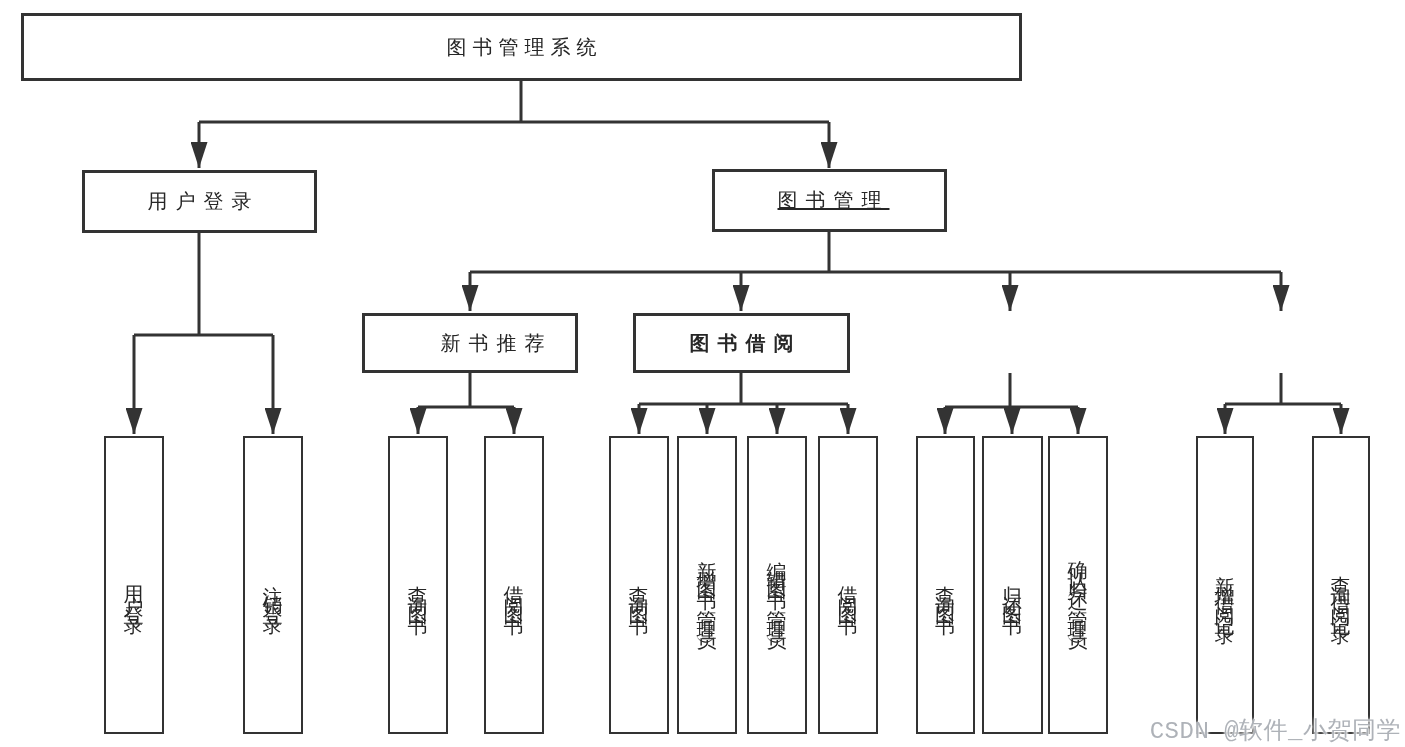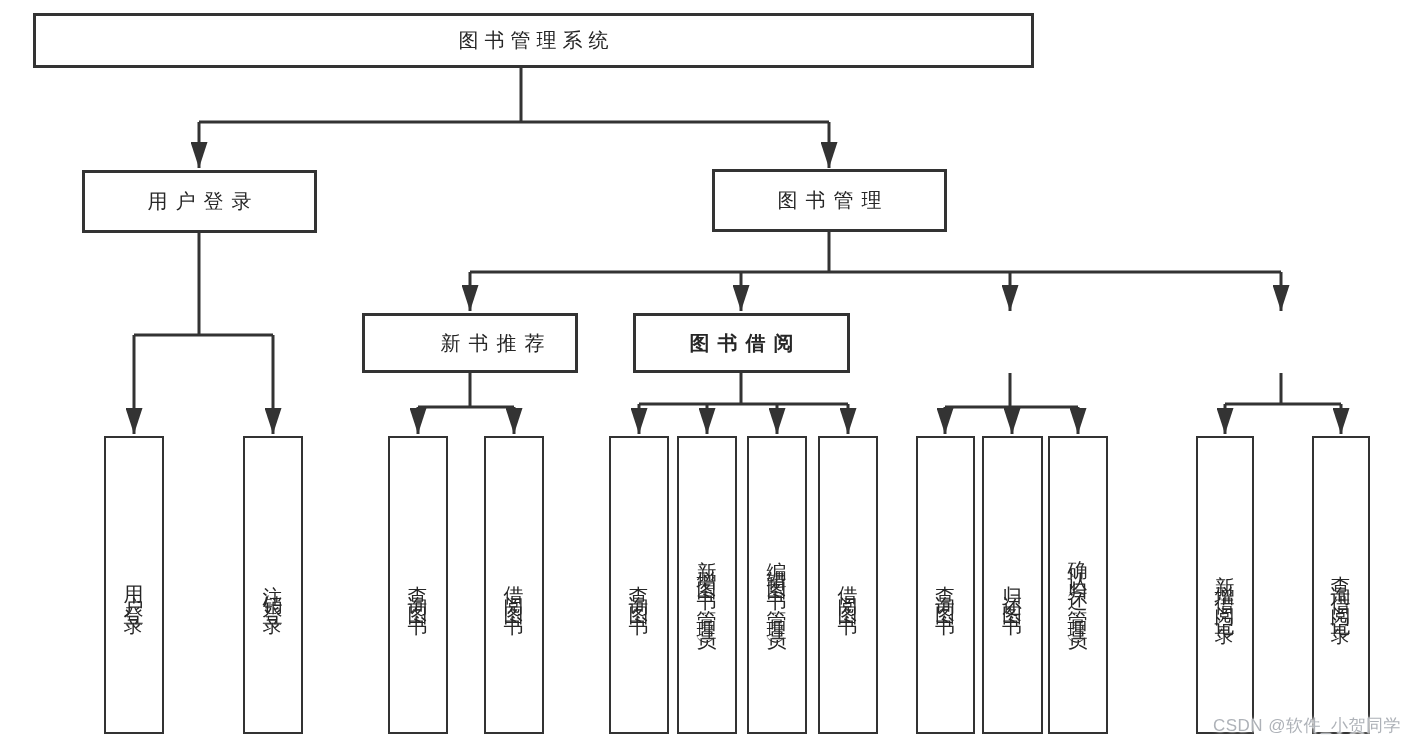--- a/index.html
+++ b/index.html
@@ -47,26 +47,27 @@
     font-size: 20px;
     letter-spacing: 10px;
     margin-bottom: -10px;
     line-height: 1;
     white-space: nowrap;
   }
   .watermark {
     position: absolute;
     top: 714px;
     right: 4px;
-    font-size: 17px;
+    font-size: 24px;
     letter-spacing: 0.5px;
     color: var(--watermark-color, #aeb2b8);
     text-shadow: 0 0 2px #fff, 0 0 4px #fff, 1px 1px 2px #fff;
     z-index: 5;
     white-space: nowrap;
+    font-family: Liberation Mono, monospace;
   }
 </style>
 </head>
 <body>
 
 <div class="stage">
 
   <svg class="wires" viewBox="0 0 1405 747" xmlns="http://www.w3.org/2000/svg">
     <defs>
       <marker id="arrowhead" markerUnits="userSpaceOnUse" markerWidth="26" markerHeight="17" refX="26" refY="8.5" orient="auto">
@@ -97,28 +98,28 @@
     <line x1="707" y1="404" x2="707" y2="434" marker-end="url(#arrowhead)"></line>
     <line x1="777" y1="404" x2="777" y2="434" marker-end="url(#arrowhead)"></line>
     <line x1="848" y1="404" x2="848" y2="434" marker-end="url(#arrowhead)"></line>
     <line x1="945" y1="407" x2="945" y2="434" marker-end="url(#arrowhead)"></line>
     <line x1="1012" y1="407" x2="1012" y2="434" marker-end="url(#arrowhead)"></line>
     <line x1="1078" y1="407" x2="1078" y2="434" marker-end="url(#arrowhead)"></line>
     <line x1="1225" y1="404" x2="1225" y2="434" marker-end="url(#arrowhead)"></line>
     <line x1="1341" y1="404" x2="1341" y2="434" marker-end="url(#arrowhead)"></line>
   </svg>
 
-  <div class="box h root" style="left:21px; top:13px; width:1001px; height:55px;margin-left:12px;">
+  <div class="box h root" style="left:21px; top:13px; width:1001px; height:68px;">
     <span>图书管理系统</span>
   </div>
 
   <div class="box h" style="left:82px; top:170px; width:235px; height:63px;">
     <span>用户登录</span>
   </div>
-  <div class="box h" style="left:712px; top:169px; width:235px; height:63px;">
+  <div class="box h" style="left:712px; top:169px; width:235px; height:63px;text-decoration:underline;">
     <span>图书管理</span>
   </div>
 
   <div class="box h" style="left:362px; top:313px; width:216px; height:60px;padding-left:45px;">
     <span>新书推荐</span>
   </div>
   <div class="box h" style="left:633px; top:313px; width:217px; height:60px;font-weight:bold;">
     <span>图书借阅</span>
   </div>
 

